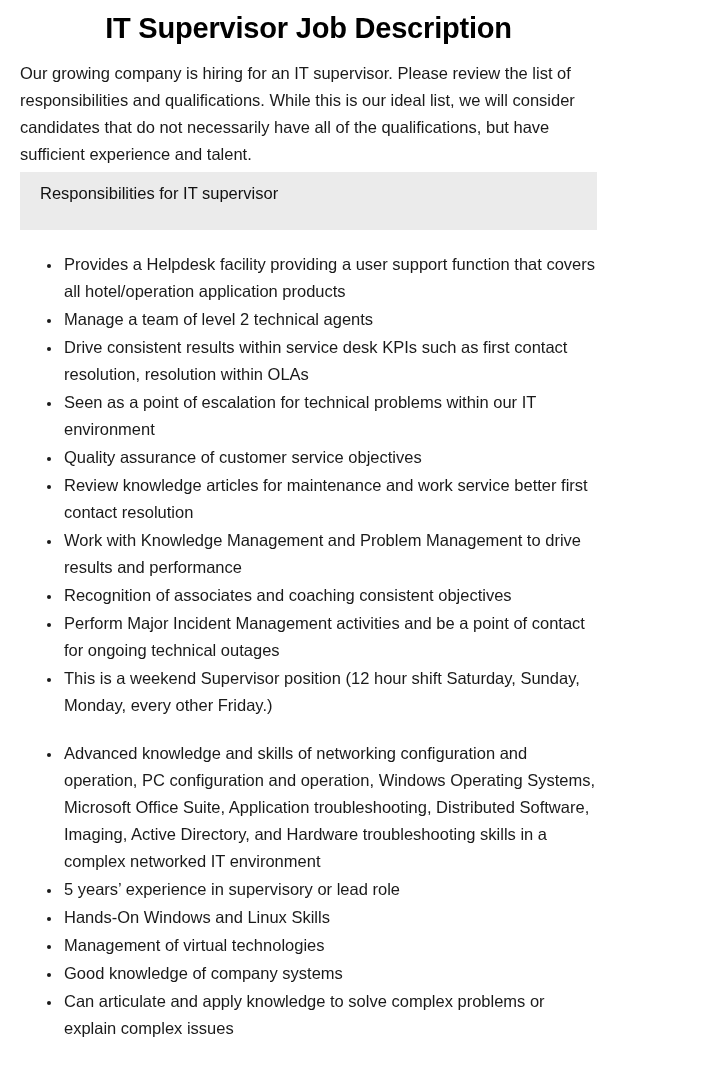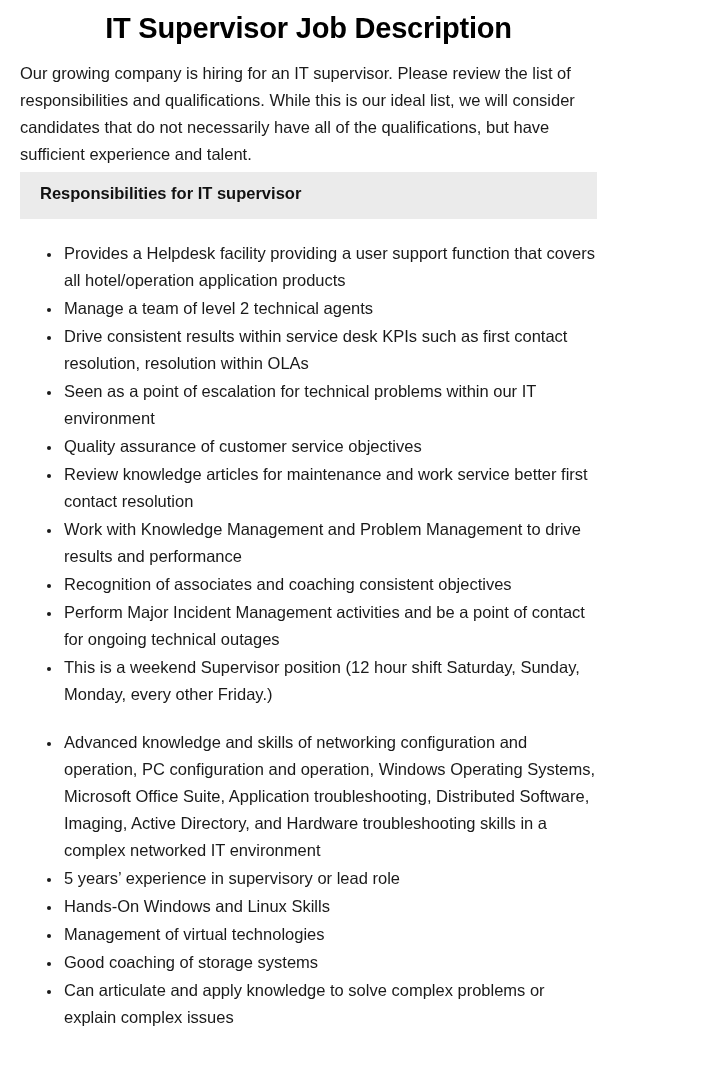--- a/index.html
+++ b/index.html
@@ -28,23 +28,23 @@
     letter-spacing: -0.2px;
   }
   .intro {
     margin: 9px 0 4px 0;
     font-size: 16.5px;
     line-height: 27px;
   }
   .sec-head {
     background: #ebebeb;
     font-size: 16.5px;
-    font-weight: 700;
+    font-weight: 400;
     line-height: 17px;
-    padding: 13px 20px 17px 20px;
+    padding: 13px 20px 28px 20px;
     color: #111111;
   }
   ul.doc-list {
     margin: 21px 0 20px 0;
     padding: 0 0 0 41px;
     font-size: 16.5px;
     line-height: 27px;
     list-style: disc outside;
   }
   ul.doc-list li {
@@ -80,18 +80,18 @@
         <li>This is a weekend Supervisor position (12 hour shift Saturday, Sunday, Monday, every other Friday.)</li>
       </ul>
   </section>
 
   <section>
     <ul class="doc-list">
         <li>Advanced knowledge and skills of networking configuration and operation, PC configuration and operation, Windows Operating Systems, Microsoft Office Suite, Application troubleshooting, Distributed Software, Imaging, Active Directory, and Hardware troubleshooting skills in a complex networked IT environment</li>
         <li>5 years’ experience in supervisory or lead role</li>
         <li>Hands-On Windows and Linux Skills</li>
         <li>Management of virtual technologies</li>
-        <li>Good coaching of storage systems</li>
+        <li>Good knowledge of company systems</li>
         <li>Can articulate and apply knowledge to solve complex problems or explain complex issues</li>
       </ul>
   </section>
 
 </div>
 
 </body></html>

